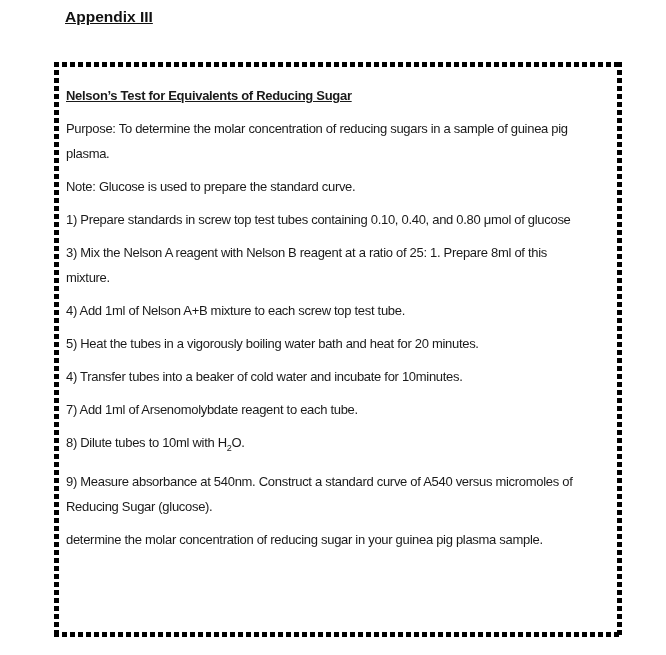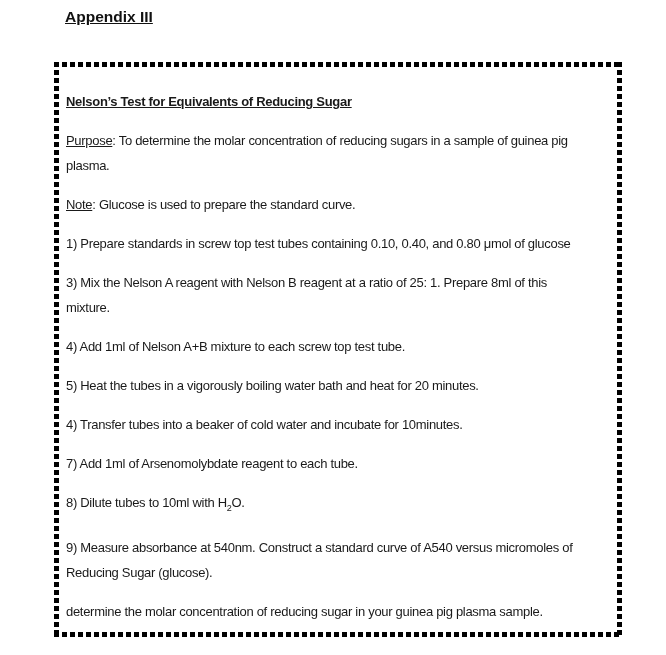--- a/index.html
+++ b/index.html
@@ -43,32 +43,32 @@
   .edge.left   { top: 0; bottom: 0; left: 0; width: 5px;
                  background: repeating-linear-gradient(180deg, #000 0 5px, transparent 5px 8px); }
   .edge.right  { top: 0; bottom: 0; right: 0; width: 5px;
                  background: repeating-linear-gradient(180deg, #000 0 5px, transparent 5px 8px); }
   .content {
     position: absolute;
     top: 5px; left: 5px; right: 5px; bottom: 5px;
     padding: 8px 2px 12px 7px;
     overflow: hidden;
   }
-  .content p { margin: 14px 0 5px 0; }
+  .content p { margin: 8px 0 5px 0; }
   .line {
     display: block;
     white-space: nowrap;
     font-size: 13px;
     letter-spacing: -0.3px;
     line-height: 25px;
   }
   .box-title .line,
   .title-text { font-weight: bold; text-decoration: underline; }
   .proc-heading .line { font-weight: bold; }
-  .ul { text-decoration: underline; }
+  .ul { }
   sub.chem { font-size: 9px; vertical-align: sub; letter-spacing: -0.3px; }
 </style>
 </head>
 <body>
 
 <div class="page">
 
   <div class="heading">Appendix III</div>
 
   <div class="box">

